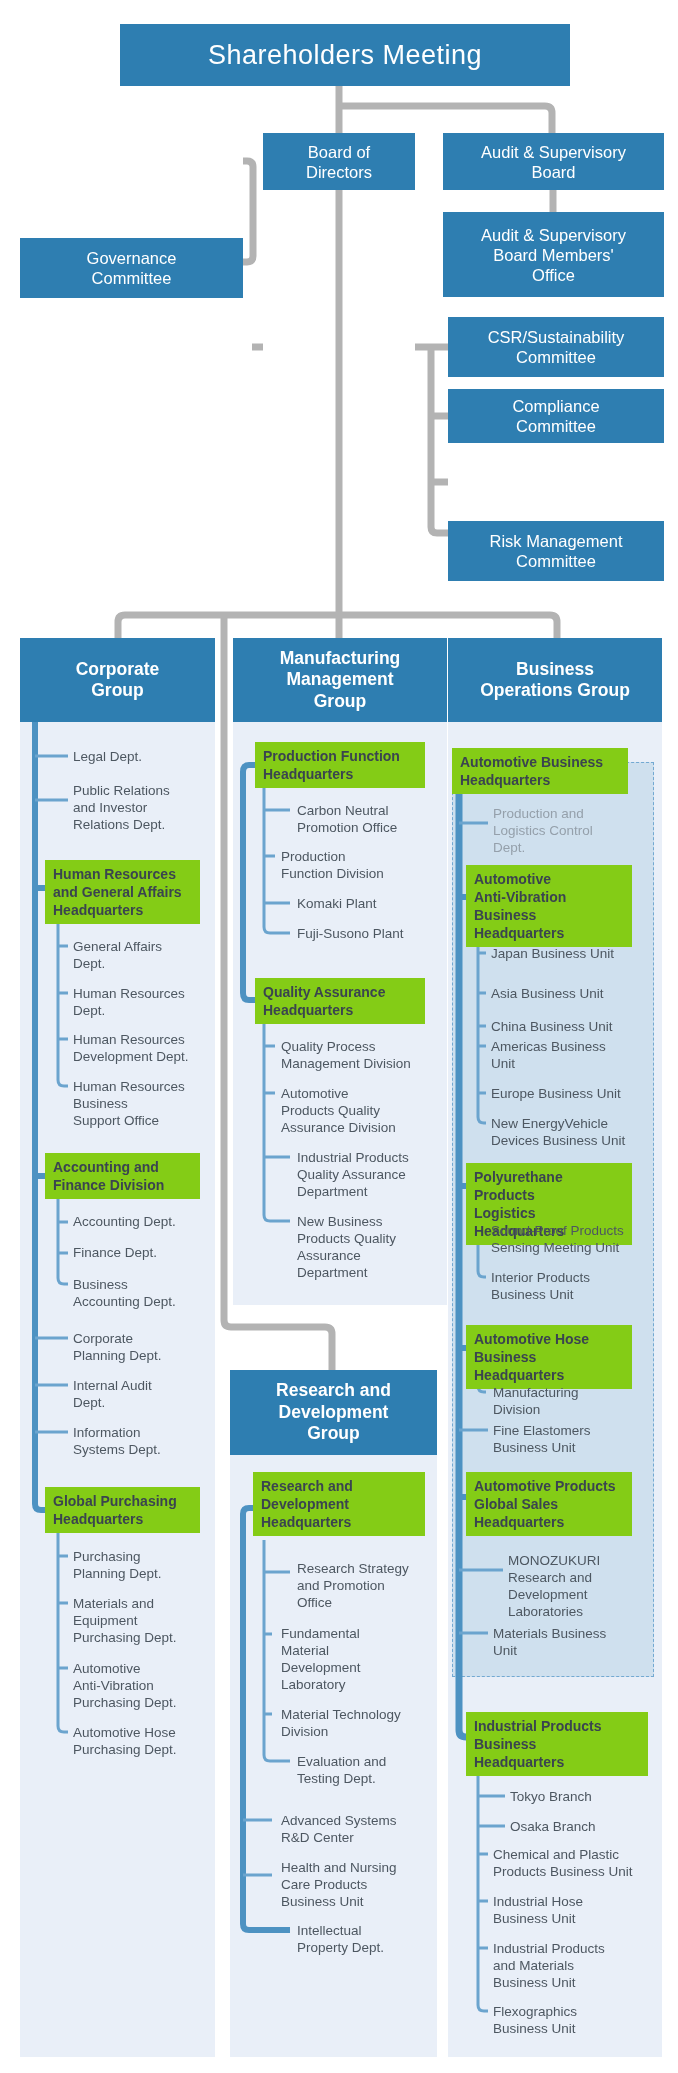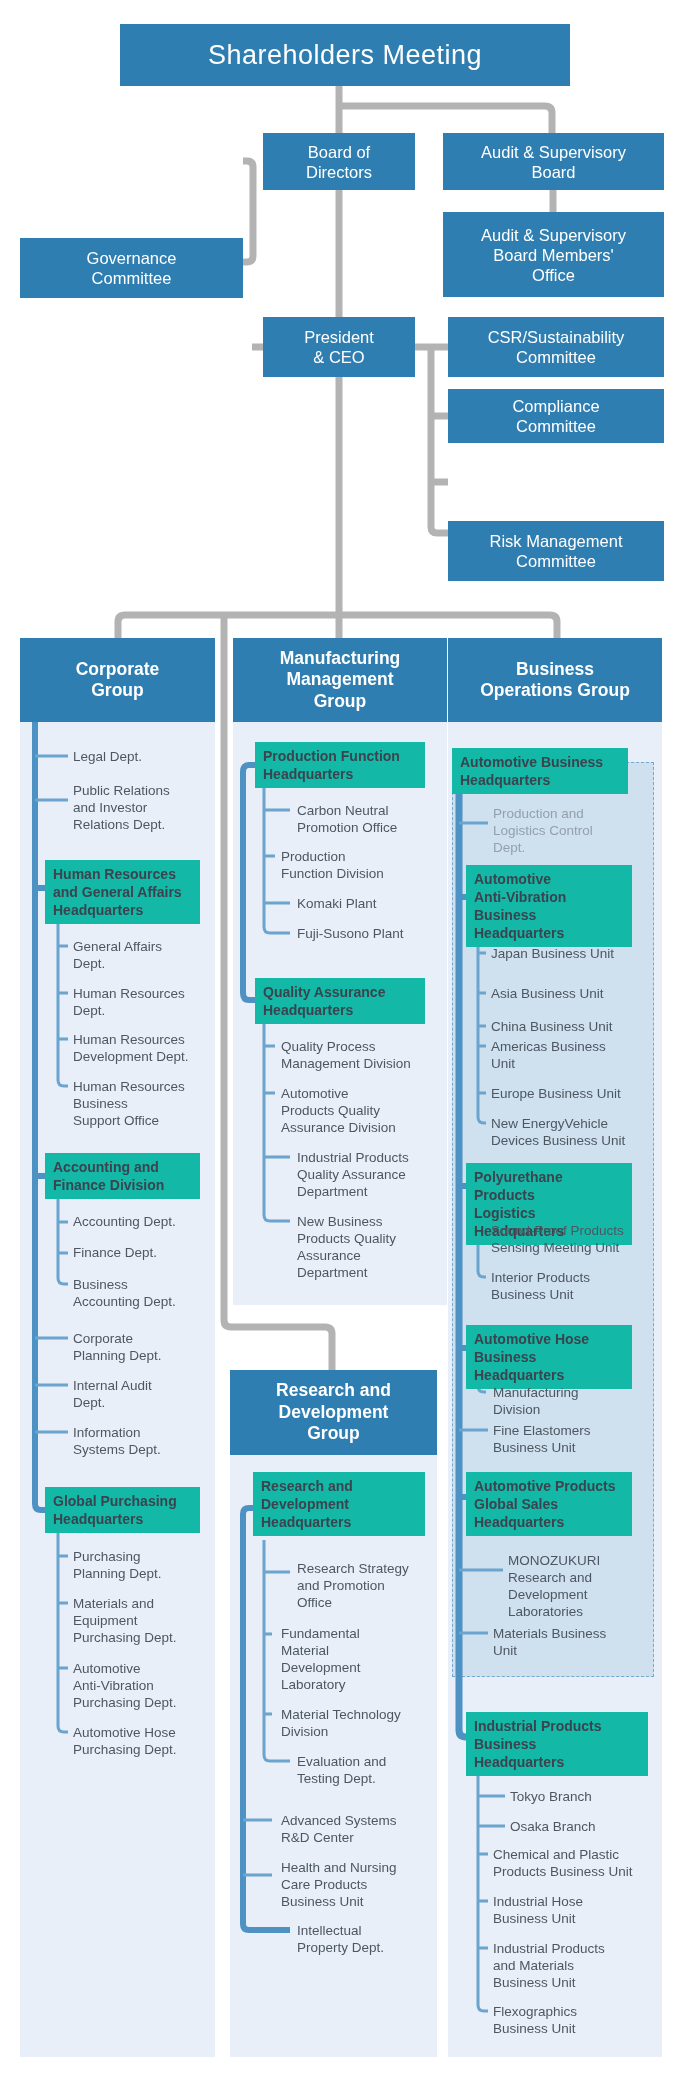--- a/index.html
+++ b/index.html
@@ -5,21 +5,21 @@
   html,body{margin:0;padding:0;background:#fff;}
   .wrap{position:relative;width:678px;height:2073px;background:#fff;
         font-family:"Liberation Sans","DejaVu Sans",sans-serif;overflow:hidden;}
   svg.lines{position:absolute;left:0;top:0;z-index:3;}
   .panel{position:absolute;background:#e9eff8;z-index:1;}
   .dashed{position:absolute;background:#cfe0ee;border:1.5px dashed #73a9d2;box-sizing:border-box;z-index:2;}
   .bluebox{position:absolute;background:#2e7eb1;color:#fff;display:flex;align-items:center;justify-content:center;
            text-align:center;white-space:pre-line;font-size:16.5px;line-height:20px;box-sizing:border-box;z-index:4;}
   .title{font-size:27px;letter-spacing:.5px;}
   .ghead{font-weight:700;font-size:17.5px;line-height:21.5px;}
-  .hq{position:absolute;background:#14b8a6;color:#3a444f;font-weight:700;font-size:14px;line-height:18px;
+  .hq{position:absolute;background:#84cc16;color:#3a444f;font-weight:700;font-size:14px;line-height:18px;
       padding:5px 6px 5px 8px;white-space:pre-line;box-sizing:border-box;z-index:4;}
   .it{position:absolute;color:#4d5761;font-size:13.5px;line-height:17px;white-space:pre-line;z-index:4;}
   .it.dim{color:#95a0ab;}
   .g{stroke:#b3b3b3;stroke-width:7;fill:none;}
   .bm{stroke:#4d92c2;stroke-width:6;fill:none;}
   .bm7{stroke:#4d92c2;stroke-width:7;fill:none;}
   .bt{stroke:#6ba4ce;stroke-width:3;fill:none;}
 </style>
 </head>
 <body>
@@ -70,22 +70,20 @@
   <div class="bluebox title" style="left:120px;top:24px;width:450px;height:62px"><span>Shareholders Meeting</span></div>
   <div class="bluebox" style="left:263px;top:133px;width:152px;height:57px"><span>Board of
 Directors</span></div>
   <div class="bluebox" style="left:443px;top:133px;width:221px;height:57px"><span>Audit &amp; Supervisory
 Board</span></div>
   <div class="bluebox" style="left:20px;top:238px;width:223px;height:60px"><span>Governance
 Committee</span></div>
   <div class="bluebox" style="left:443px;top:212px;width:221px;height:85px"><span>Audit &amp; Supervisory
 Board Members'
 Office</span></div>
-  <div class="bluebox" style="left:263px;top:317px;width:152px;height:60px"><span>President
-&amp; CEO</span></div>
   <div class="bluebox" style="left:448px;top:317px;width:216px;height:60px"><span>CSR/Sustainability
 Committee</span></div>
   <div class="bluebox" style="left:448px;top:389px;width:216px;height:54px"><span>Compliance
 Committee</span></div>
   <div class="bluebox" style="left:448px;top:521px;width:216px;height:60px"><span>Risk Management
 Committee</span></div>
 
   <div class="bluebox ghead" style="left:20px;top:638px;width:195px;height:84px"><span>Corporate
 Group</span></div>
   <div class="bluebox ghead" style="left:233px;top:638px;width:214px;height:84px"><span>Manufacturing

